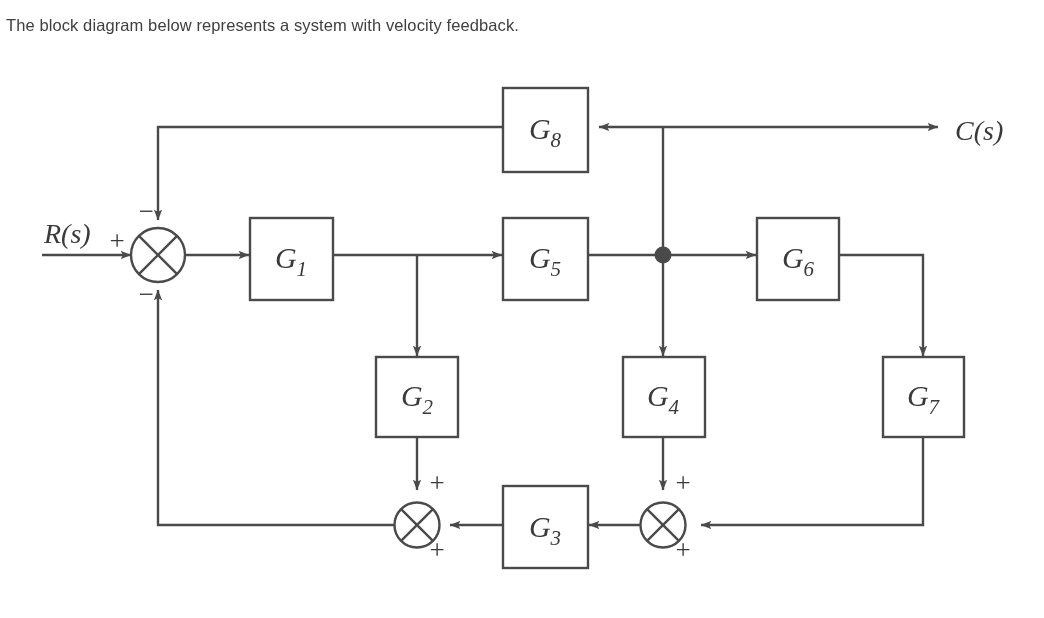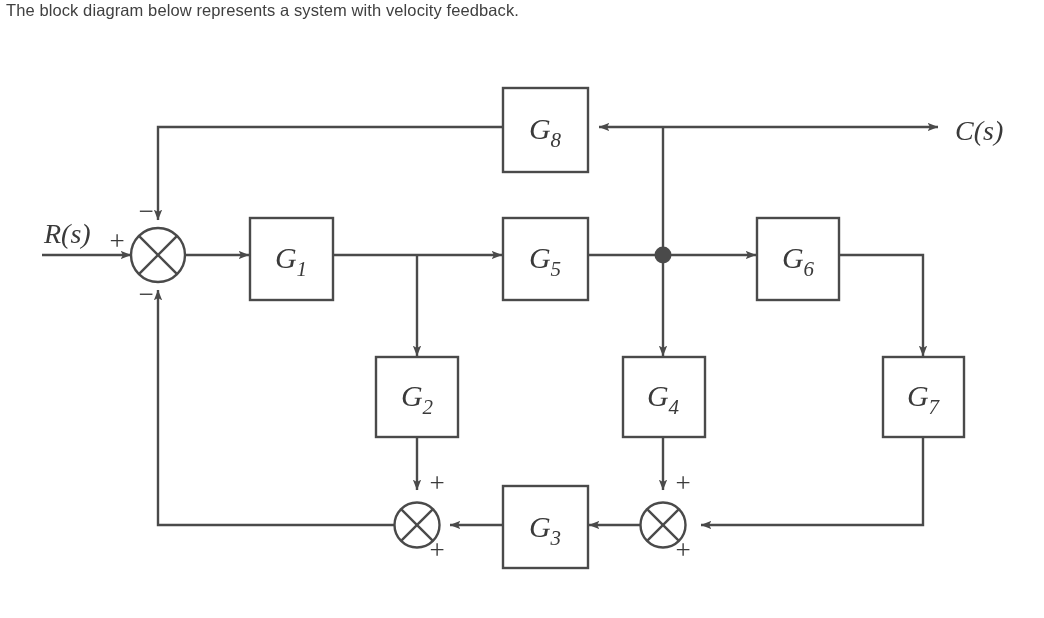--- a/index.html
+++ b/index.html
@@ -16,21 +16,21 @@
   }
   #page {
     position: relative;
     width: 1044px;
     height: 618px;
     background: #ffffff;
   }
   .prompt-text {
     position: absolute;
     left: 6px;
-    top: 1px;
+    top: 16px;
     font-family: "Liberation Sans", sans-serif;
     font-size: 16.5px;
     color: #404040;
     letter-spacing: 0.1px;
     white-space: nowrap;
   }
   #diagram {
     position: absolute;
     left: 0;
     top: 0;

